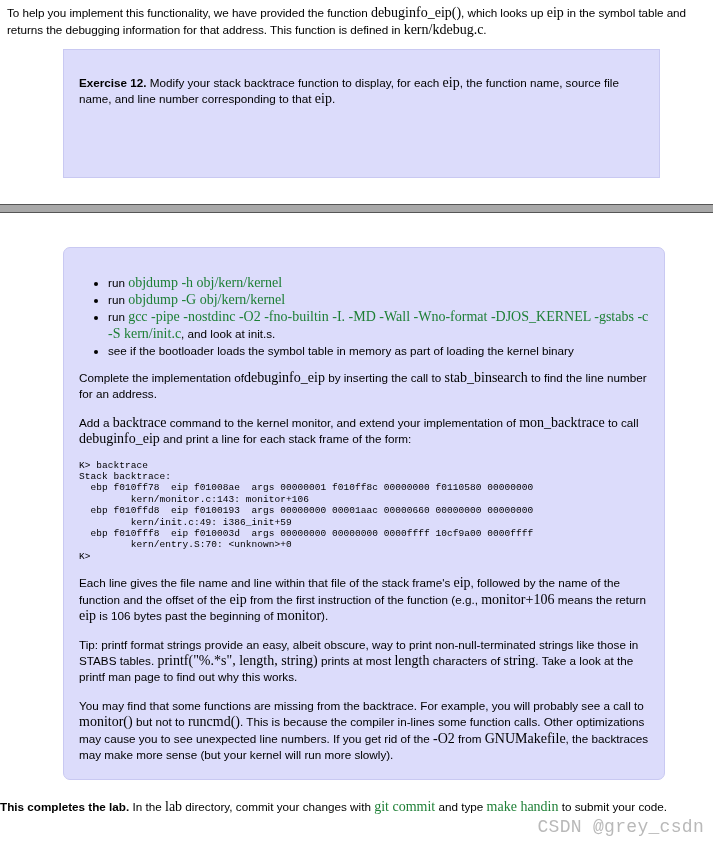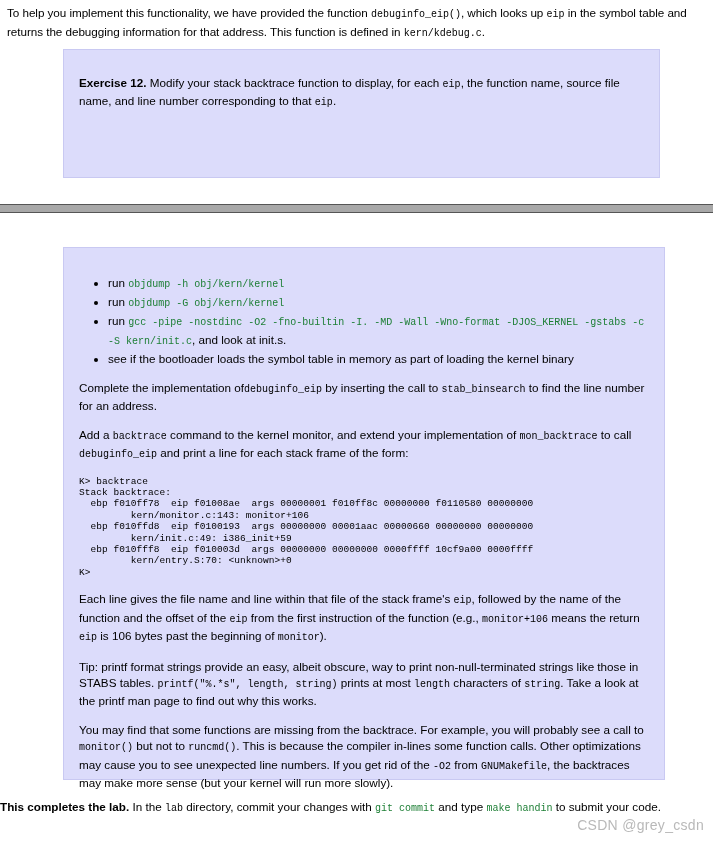--- a/index.html
+++ b/index.html
@@ -25,22 +25,22 @@
     position: absolute;
     left: 7px;
     top: 5px;
     width: 700px;
     font-size: 11.7px;
     line-height: 16.5px;
     letter-spacing: -0.05px;
   }
   
   code, .mono {
-    font-family: Liberation Mono, monospace;
-    font-size: 10px;
+    font-family: Liberation Serif, serif;
+    font-size: 14px;
     letter-spacing: 0px;
   }
   code.green, .mono.green {
     color: #1d7f35;
   }
   
   .exbox {
     position: absolute;
     background: #dcdcfb;
     border: 1px solid #c9c9f2;
@@ -50,20 +50,21 @@
     left: 63px;
     top: 49px;
     width: 597px;
     height: 129px;
   }
   #exbox-hints {
     left: 63px;
     top: 247px;
     width: 602px;
     height: 533px;
+    border-radius: 7px;
   }
   .boxinner {
     padding: 25px 14px 10px 15px;
     font-size: 11.7px;
     line-height: 16.4px;
   }
   .boxinner p {
     margin: 0 0 12px 0;
   }
   .boxinner p:last-child {
@@ -121,23 +122,23 @@
     width: 700px;
     font-size: 11.7px;
     line-height: 16.5px;
   }
   .closing b { font-weight: bold; }
   
   .watermark {
     position: absolute;
     right: 9px;
     top: 817px;
-    font-size: 14px;
+    font-size: 18px;
     color: #b9b9b9;
-    font-family: Liberation Sans, sans-serif;
+    font-family: Liberation Mono, monospace;
     letter-spacing: 0.3px;
     user-select: none;
   }
   
   span[data-bind] { display: inline; }
 </style>
 </head>
 <body>
 
 <div class="page">

